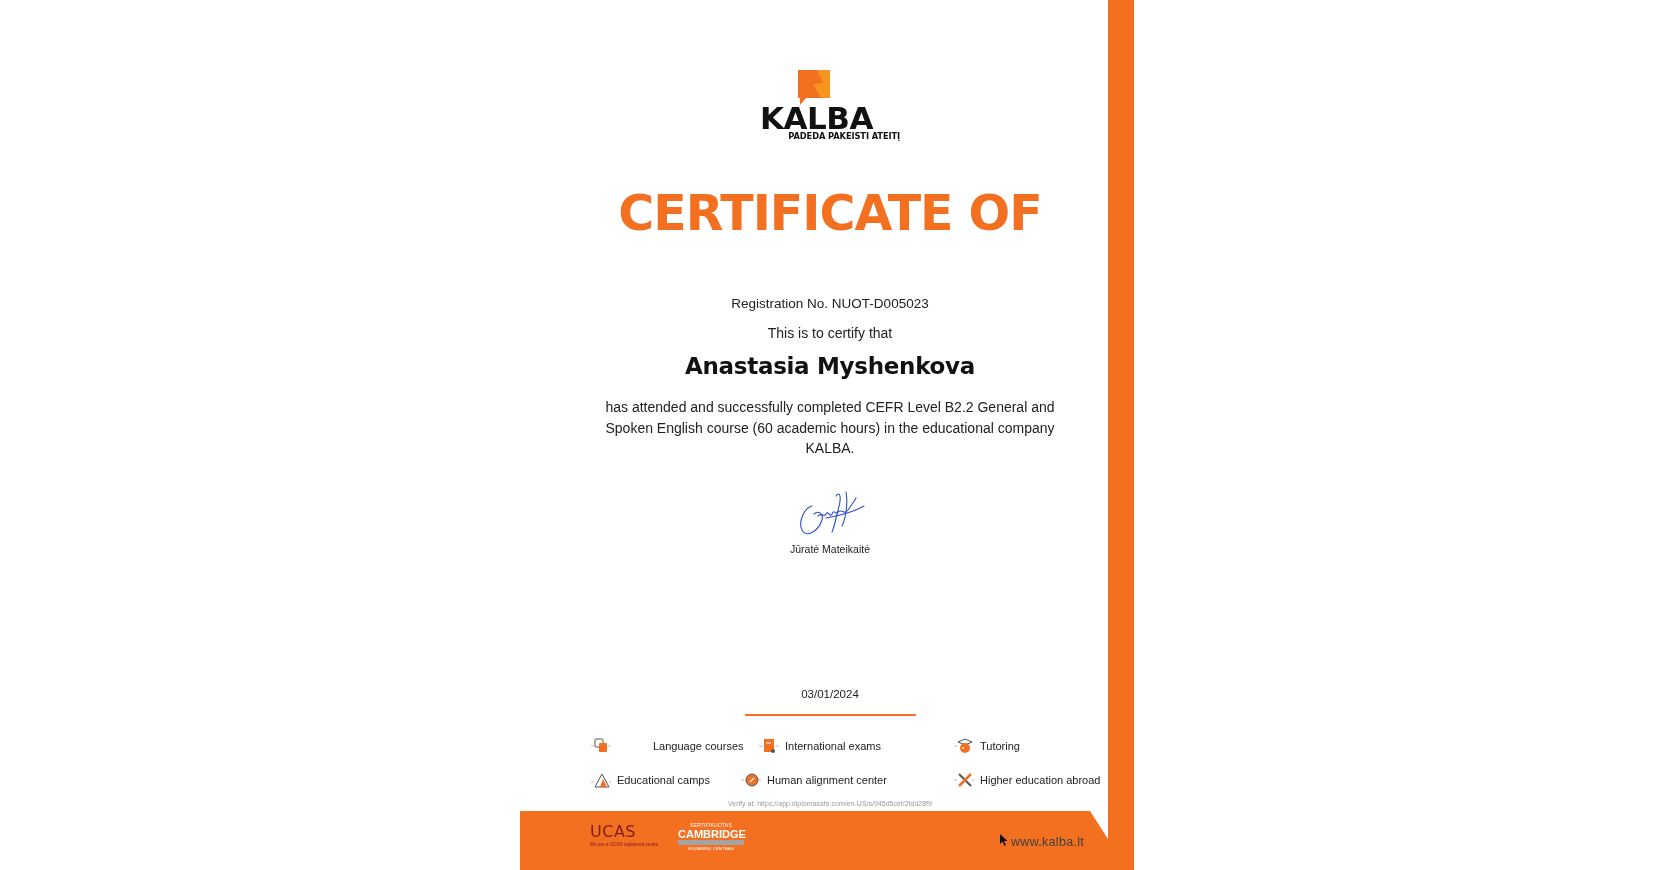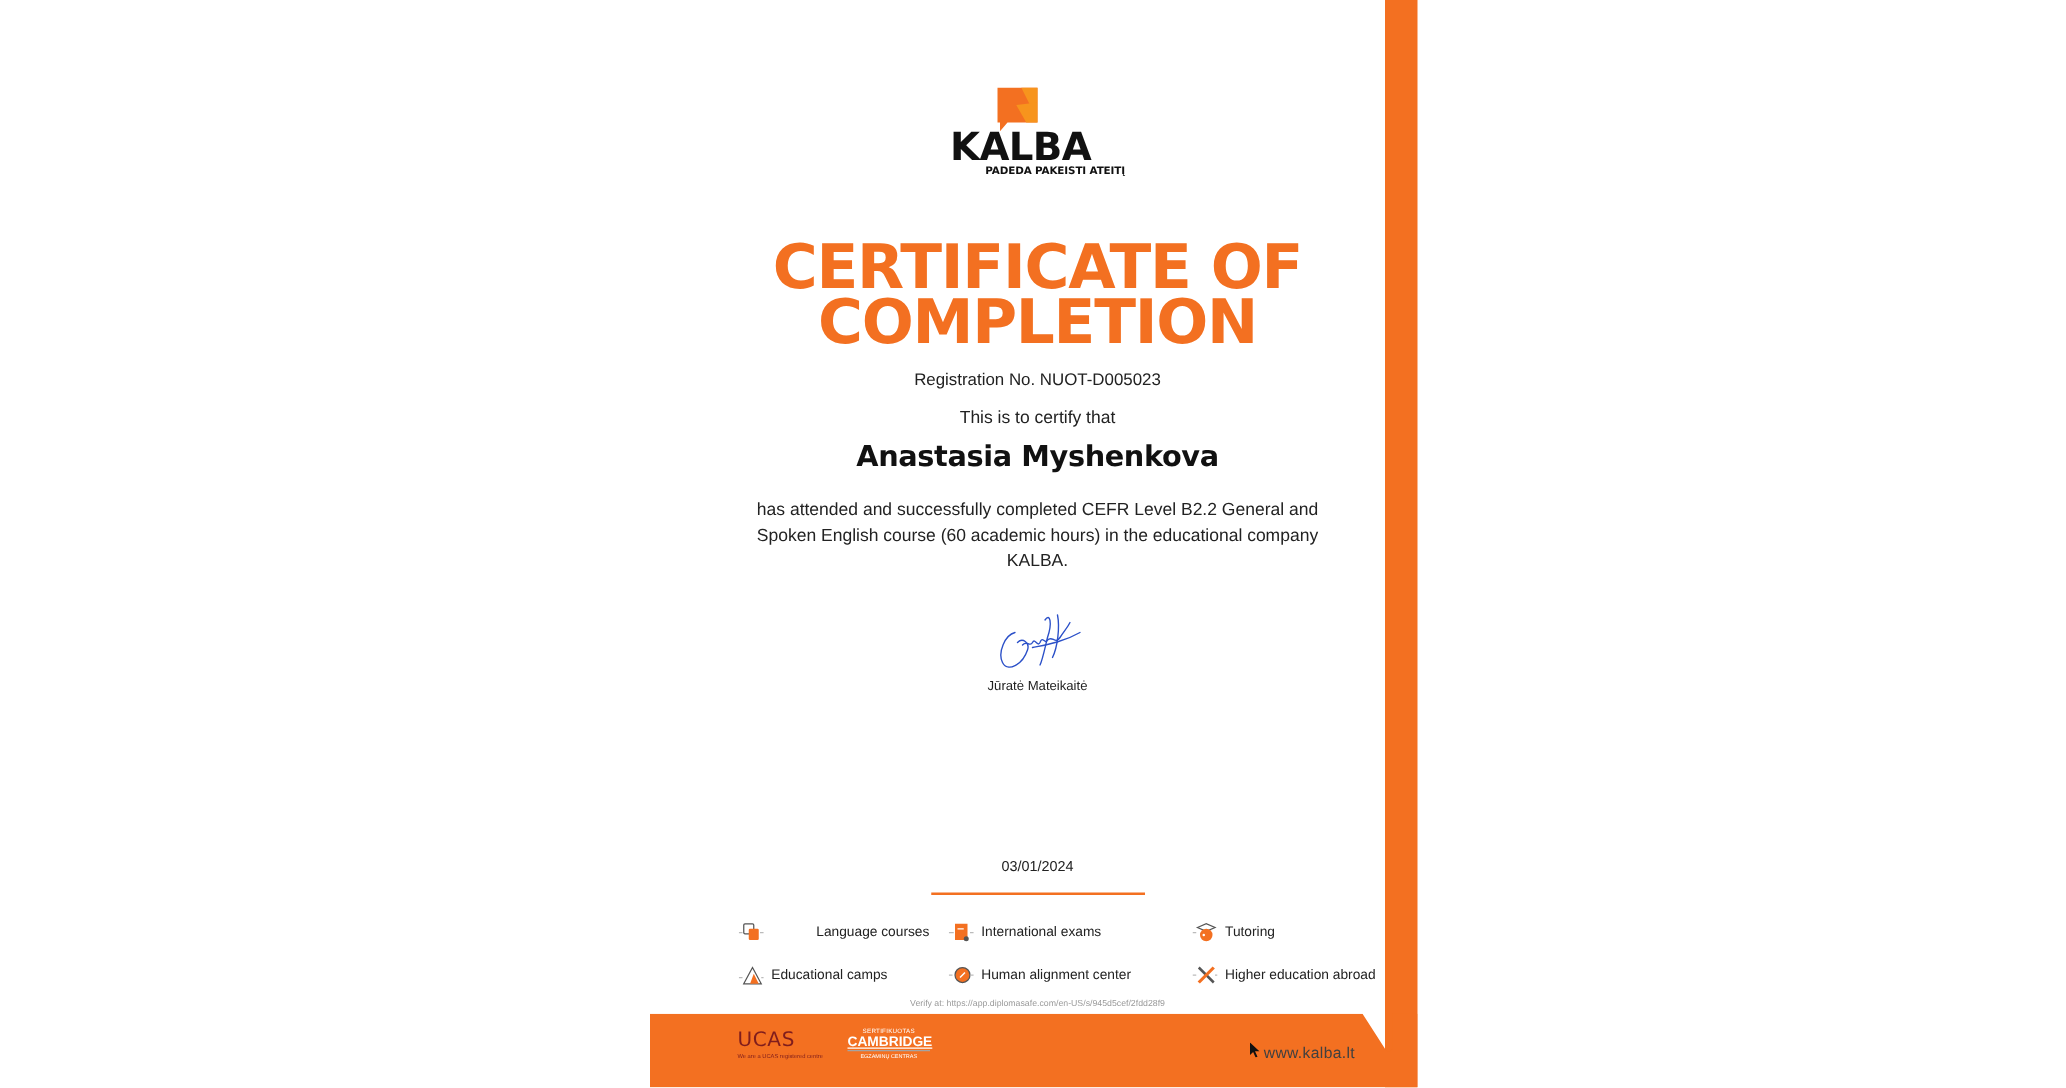--- a/index.html
+++ b/index.html
@@ -37,21 +37,21 @@
   .svc .ico { width:22px; height:18px; margin-right:5px; display:flex; align-items:center; justify-content:center; }
 
   .verify { top:800px; font-size:7px; color:#9a9a9a; }
 
   .footer { left:520px; top:811px; width:614px; height:59px; }
   .ucas { left:590px; top:822px; color:#7f1d1d; }
   .ucas .big { font-size:16px; letter-spacing:0.5px; font-family:"DejaVu Sans", sans-serif; }
   .ucas .small { font-size:4.6px; margin-top:1px; }
   .camb { left:678px; top:822px; width:66px; color:#fff; text-align:center; }
   .camb .t1 { font-size:5px; letter-spacing:0.2px; }
-  .camb .t2 { font-size:11px; font-weight:bold; border-bottom:1px solid #a3a3a3; line-height:12px;text-decoration:underline; }
+  .camb .t2 { font-size:11px; font-weight:bold; border-bottom:5px solid #a3a3a3; line-height:12px; }
   .camb .t3 { font-size:4.4px; margin-top:1px; }
   .web { left:1000px; top:834px; color:#404040; font-size:12.5px; display:flex; align-items:center; letter-spacing:0.3px; }
   .web .cursor { margin-right:3px; }
 </style>
 </head>
 <body>
 
 <div class="abs vbar"></div>
 
 <div class="abs logo-icon">
@@ -60,21 +60,20 @@
     <path d="M20 0 H33 V12 L27 14 Z" fill="#f7941d"></path>
     <path d="M16 14 L33 12 V28 H24 Z" fill="#f7941d"></path>
     <path d="M12 0 L22 14 L12 28 H16 L26 14 L16 0 Z" fill="#ffffff" opacity="0.0"></path>
   </svg>
 </div>
 <div class="abs logo-word">KALBA</div>
 <div class="abs logo-tag">PADEDA PAKEISTI ATEITĮ</div>
 
 <div class="abs title">
   <div>CERTIFICATE OF</div>
-  <div>COMPLETION</div>
 </div>
 
 <div class="abs center-x regno">Registration No. NUOT-D005023</div>
 <div class="abs center-x certify">This is to certify that</div>
 <div class="abs center-x name">Anastasia Myshenkova</div>
 <div class="abs body-text">has attended and successfully completed CEFR Level B2.2 General and Spoken English course (60 academic hours) in the educational company KALBA.</div>
 
 <div class="abs signature">
   <svg width="70" height="50" viewBox="0 0 70 50" fill="none" stroke="#2b50c8" stroke-width="1.1" stroke-linecap="round">
     <path d="M16 18 C8 20, 2 34, 6 42 C10 50, 22 44, 26 32 C28 26, 22 22, 18 26"></path>
@@ -128,21 +127,21 @@
   <span class="ico">
     <svg width="20" height="16" viewBox="0 0 20 16">
         <line x1="0" y1="10" x2="3" y2="10" stroke="#bbb" stroke-width="1"></line>
         <path d="M4 15 L11 2 L18 15 Z" fill="none" stroke="#555" stroke-width="1"></path>
         <path d="M9 15 L12 7 L16 15 Z" fill="#f37021"></path>
         <line x1="18" y1="10" x2="20" y2="10" stroke="#bbb" stroke-width="1"></line>
       </svg>
   </span>
   <span>Educational camps</span>
 </div>
-<div class="abs svc" style="left:758px; top:771px;">
+<div class="abs svc" style="left:740px; top:771px;">
   <span class="ico">
     <svg width="20" height="16" viewBox="0 0 20 16">
         <line x1="0" y1="8" x2="3" y2="8" stroke="#bbb" stroke-width="1"></line>
         <circle cx="11" cy="8" r="6" fill="#f37021" stroke="#555" stroke-width="1"></circle>
         <path d="M9 10 L13 6" stroke="#fff" stroke-width="1.2"></path>
         <line x1="17" y1="8" x2="20" y2="8" stroke="#bbb" stroke-width="1"></line>
       </svg>
   </span>
   <span>Human alignment center</span>
 </div>

